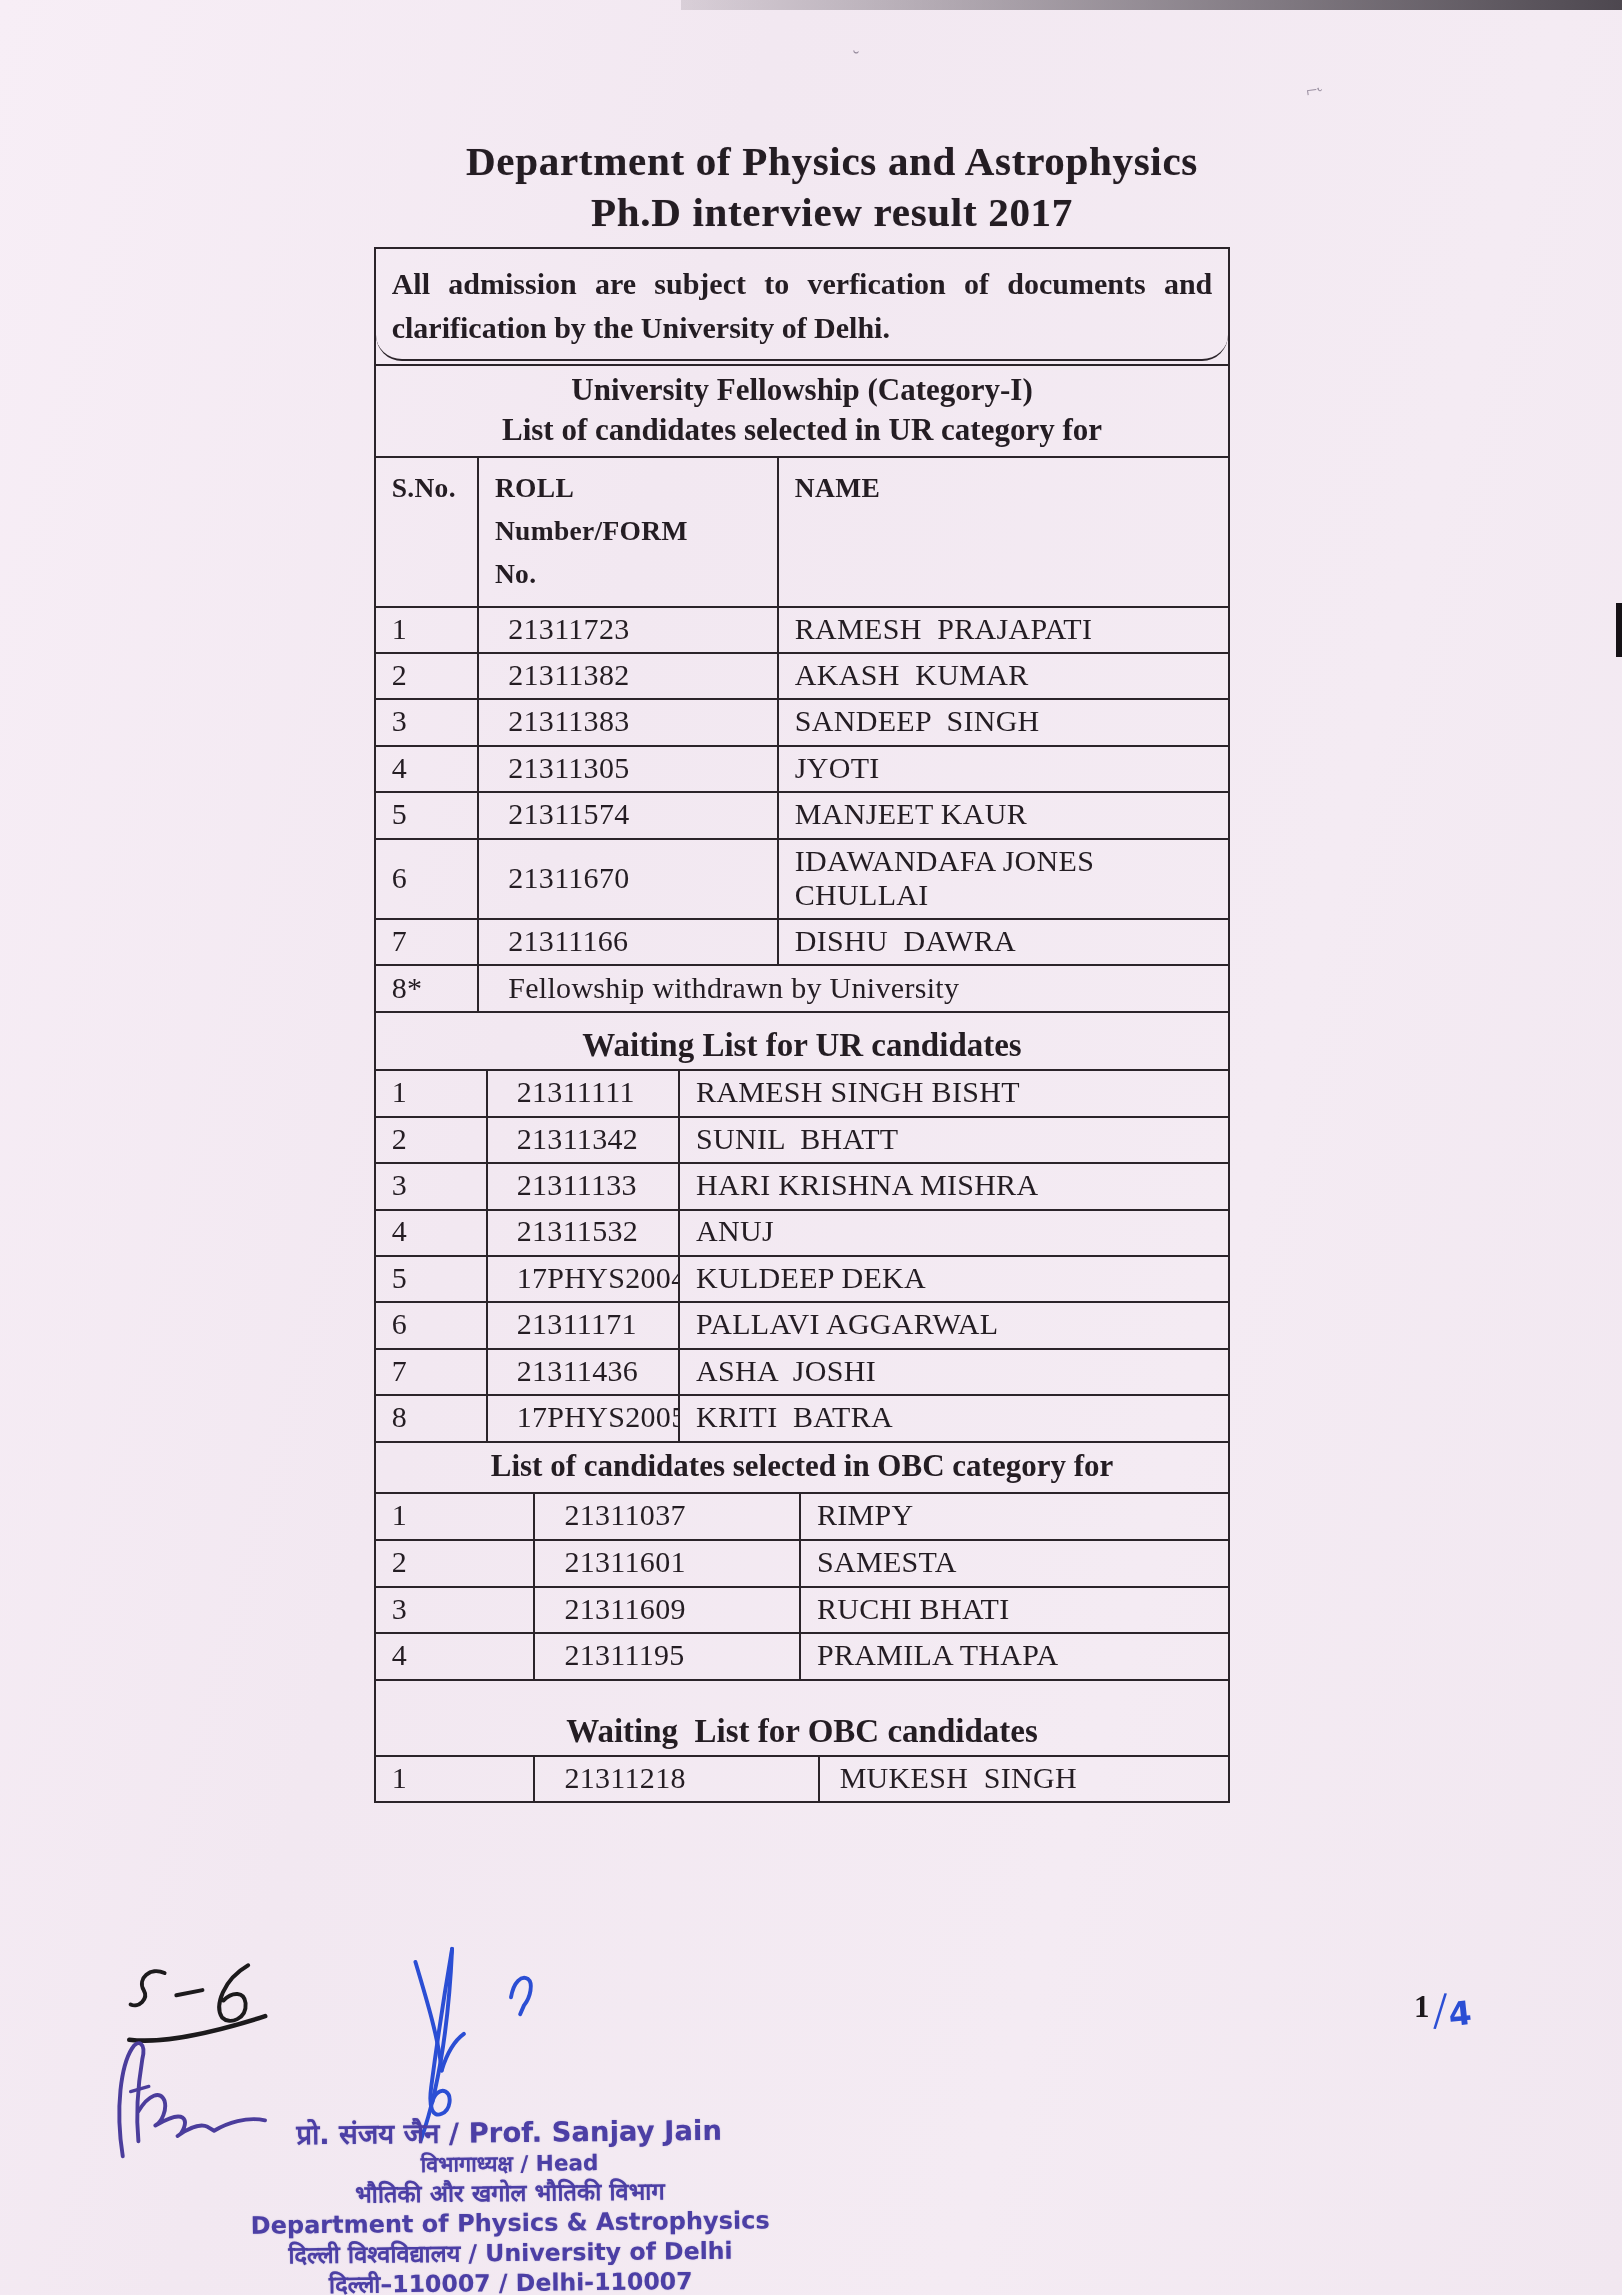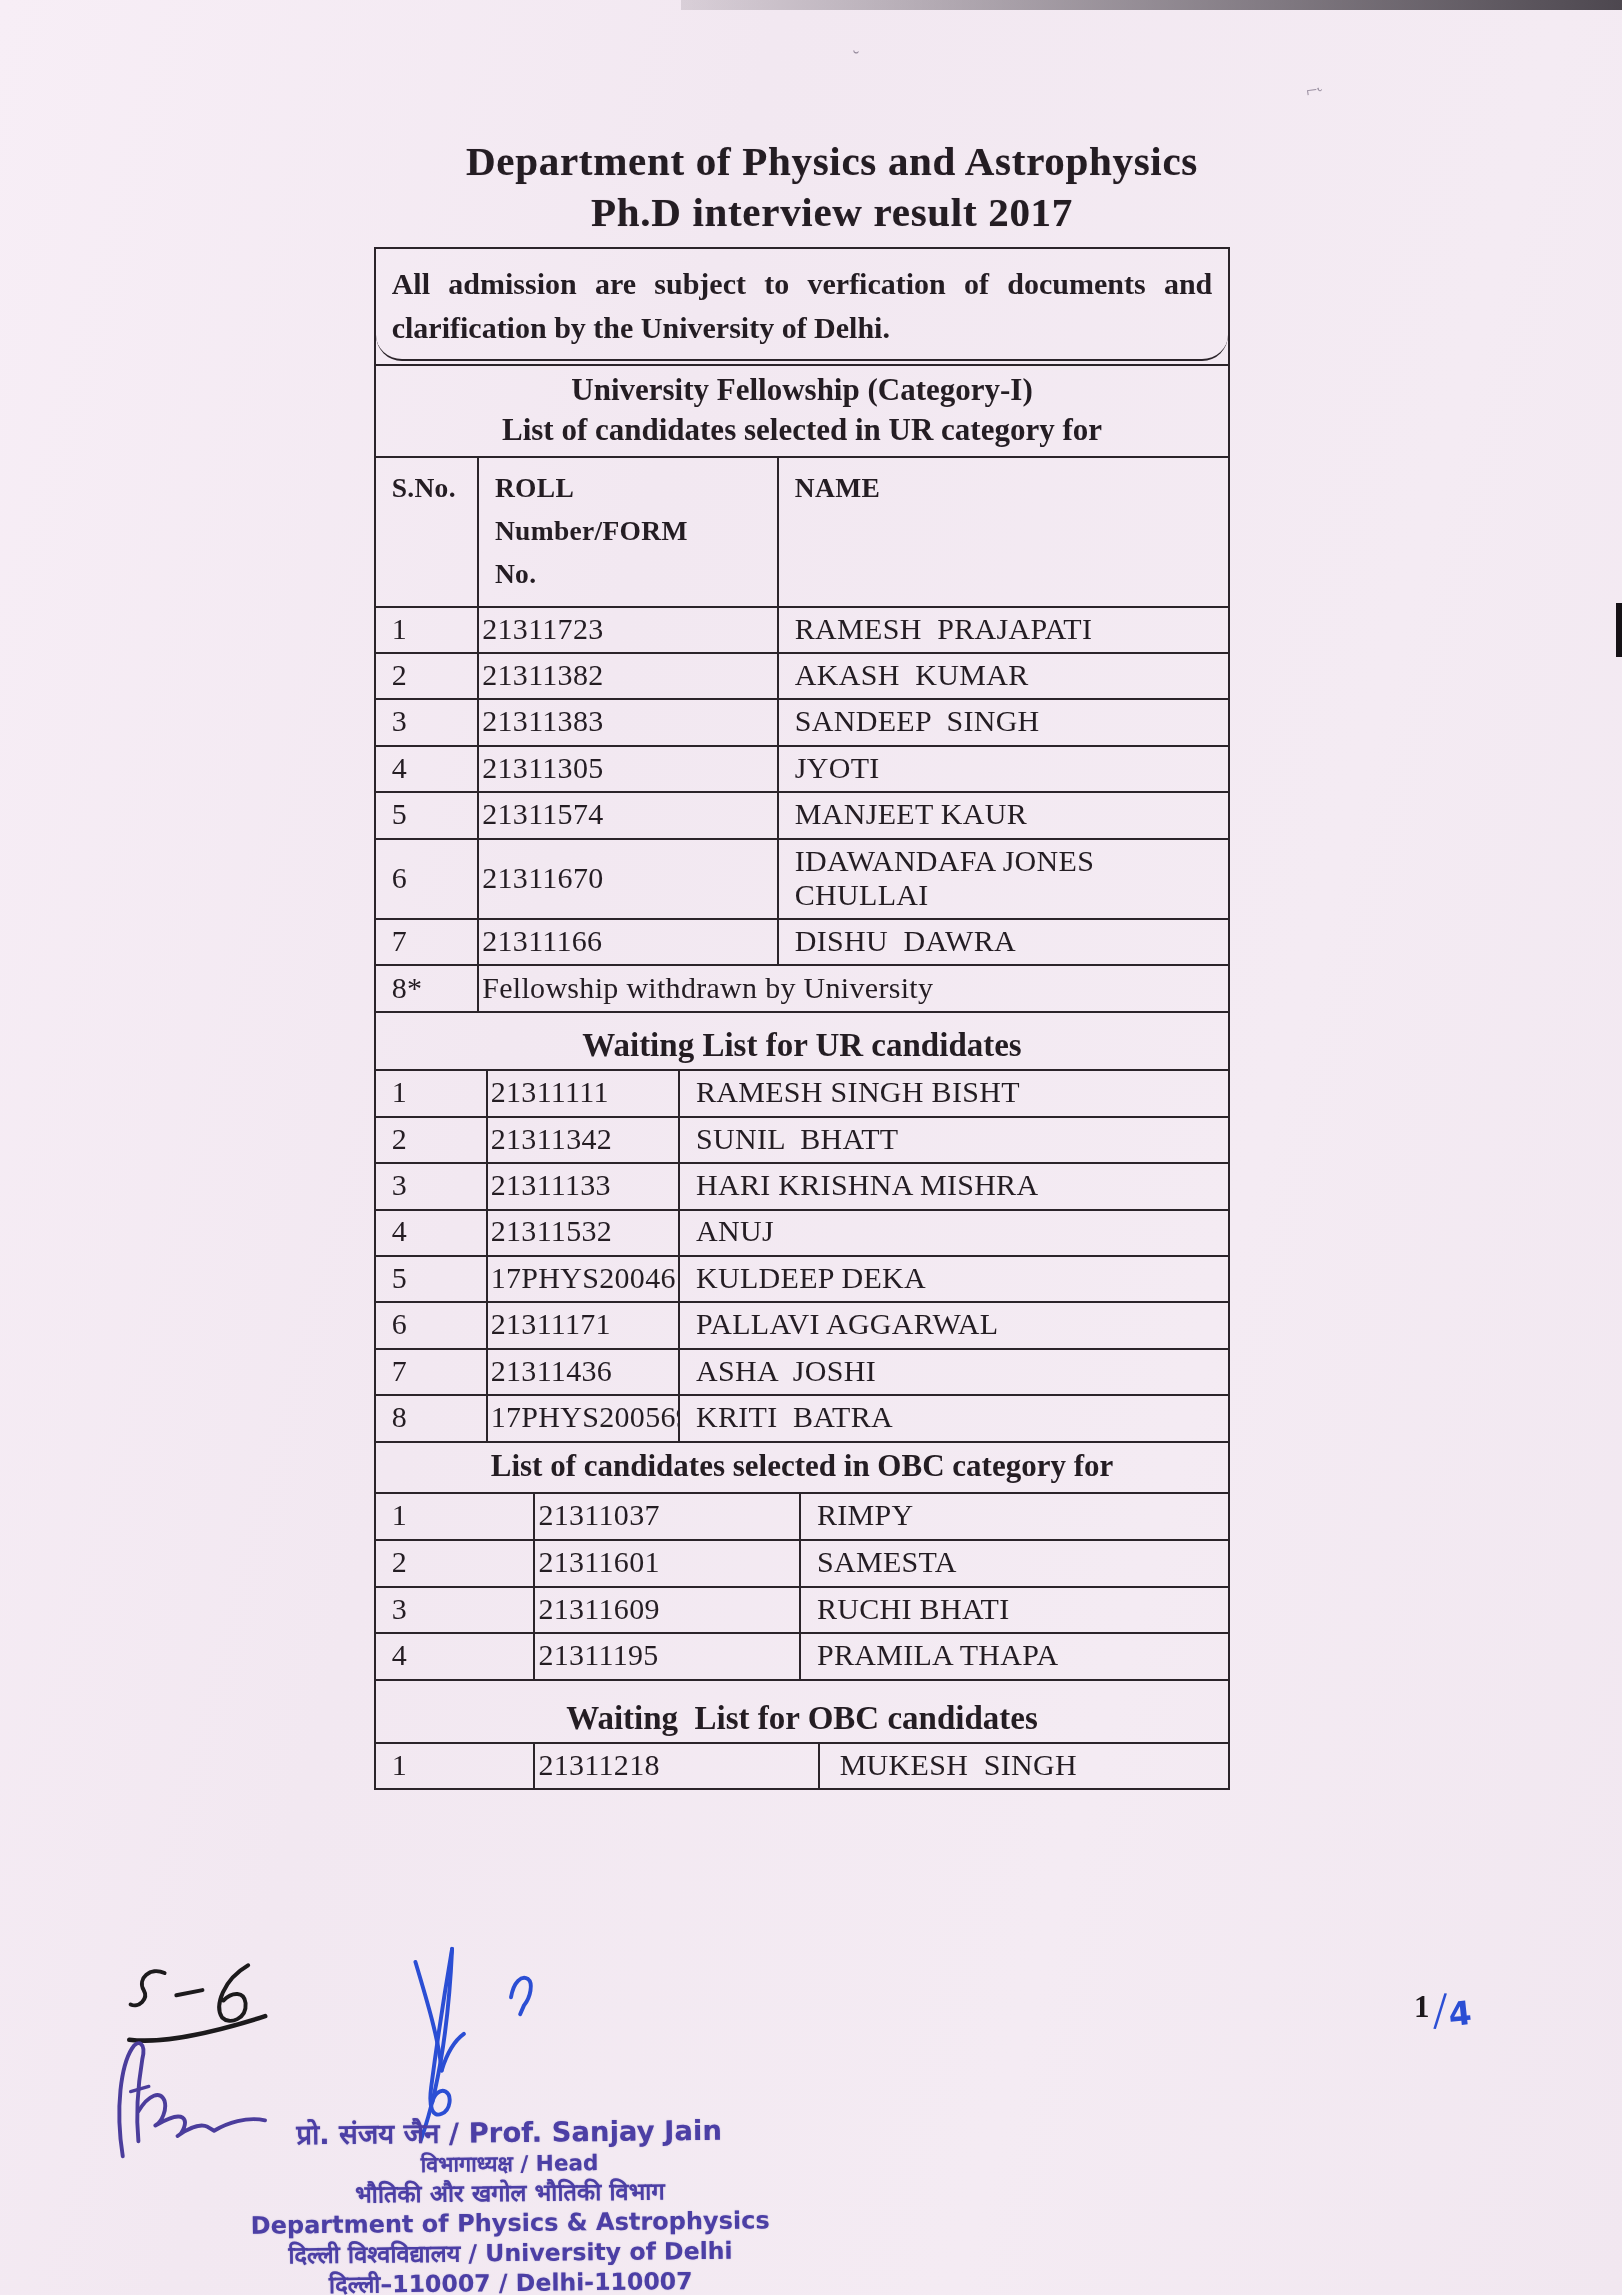--- a/index.html
+++ b/index.html
@@ -36,36 +36,36 @@
   .section-heading{border-top:2px solid var(--line);border-bottom:2px solid var(--line);
     margin-top:3.3px;text-align:center;font-weight:bold;font-size:31px;line-height:40px;
     padding:3.9px 0 5.9px 0;}
   .section-heading.no-gap{margin-top:0;}
 
   table.t{width:100%;border-collapse:collapse;border-style:hidden;table-layout:fixed;}
   table.t td,table.t th{border:2px solid var(--line);font-size:30px;letter-spacing:0.3px;
     vertical-align:middle;text-align:left;overflow:hidden;}
   table.t th{font-size:27.5px;vertical-align:top;padding:7.9px 0 10.5px 15.7px;line-height:43px;}
   table.t td{padding:3.9px 19.6px 6.5px 15.7px;}
-  .t td.c-roll{padding-left:3px;}
+  .t td.c-roll{padding-left:29px;}
   .t1 col.c1{width:12%;} .t1 col.c2{width:35.2%;} .t1 col.c3{width:52.8%;}
   .t1 td{height:46px;}
   .t1 td.c-name{padding-right:59px;white-space:pre-wrap;}
   .t2 col.c1{width:13%;} .t2 col.c2{width:22.6%;} .t2 col.c3{width:64.4%;}
   .t2 td{height:44px;white-space:pre-wrap;}
   .t3 col.c1{width:18.6%;} .t3 col.c2{width:31.2%;} .t3 col.c3{width:50.2%;}
   .t3 td{height:46px;white-space:pre-wrap;}
   .t4 col.c1{width:18.6%;} .t4 col.c2{width:33.4%;} .t4 col.c3{width:48%;}
   .t4 td{height:42px;white-space:pre-wrap;}
   .t4 td.c-name{padding-left:19.6px;}
 
   .gap-heading{border-top:2px solid var(--line);border-bottom:2px solid var(--line);
     height:60px;display:flex;align-items:flex-end;justify-content:center;
     font-weight:bold;font-size:33px;padding-bottom:5.2px;white-space:pre-wrap;}
-  .gap-heading.obc{height:65px;}
+  .gap-heading.obc{height:78px;}
 
   .sig{position:absolute;}
   .sig path{fill:none;stroke-linecap:round;stroke-linejoin:round;}
 
   .stamp{position:absolute;left:196px;top:2115px;width:628px;text-align:center;
     color:var(--stamp);font-family:"DejaVu Sans","Liberation Sans",sans-serif;
     font-weight:bold;transform:rotate(-.6deg);
     text-shadow:0 0 1.3px rgba(76,63,165,.45);}
   .stamp .s1{font-size:27.5px;line-height:34px;}
   .stamp .s2{font-size:21.6px;line-height:29px;}

